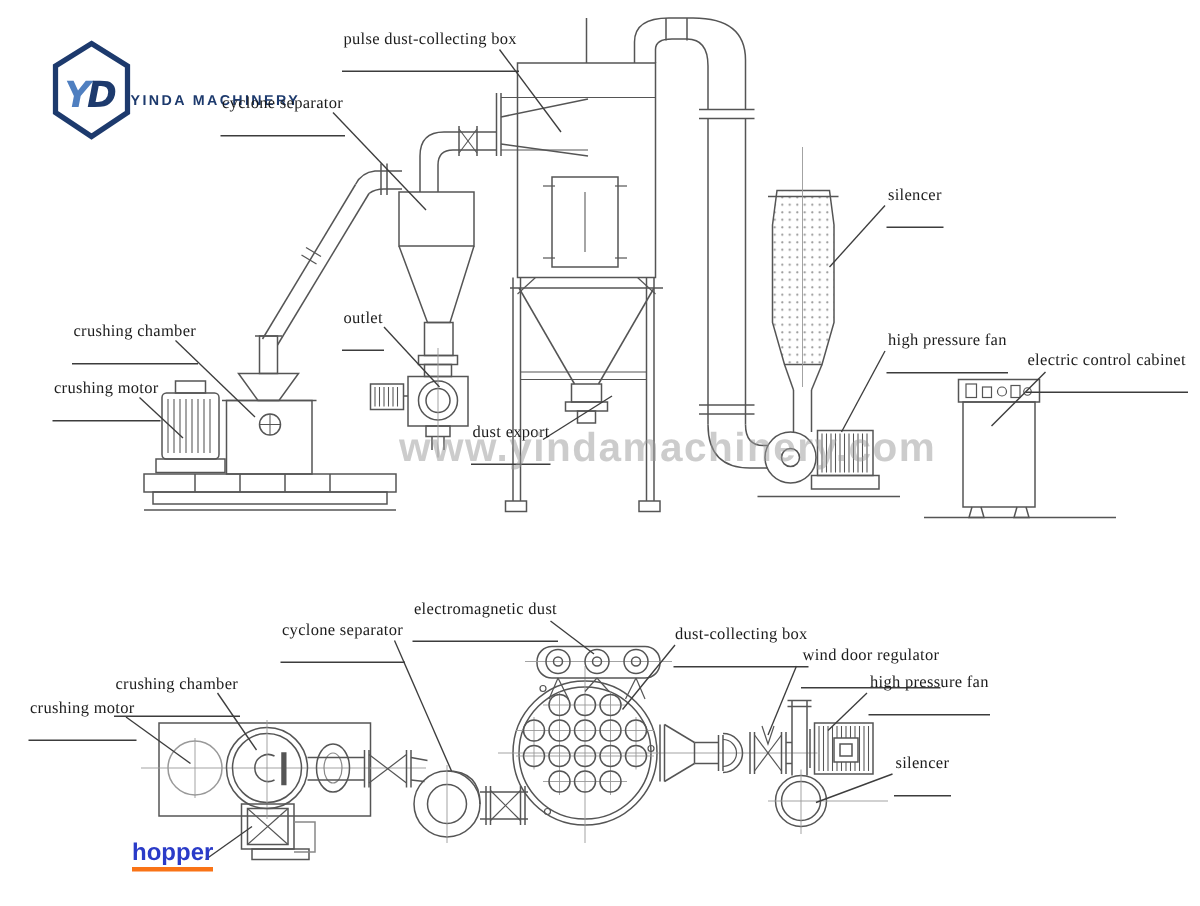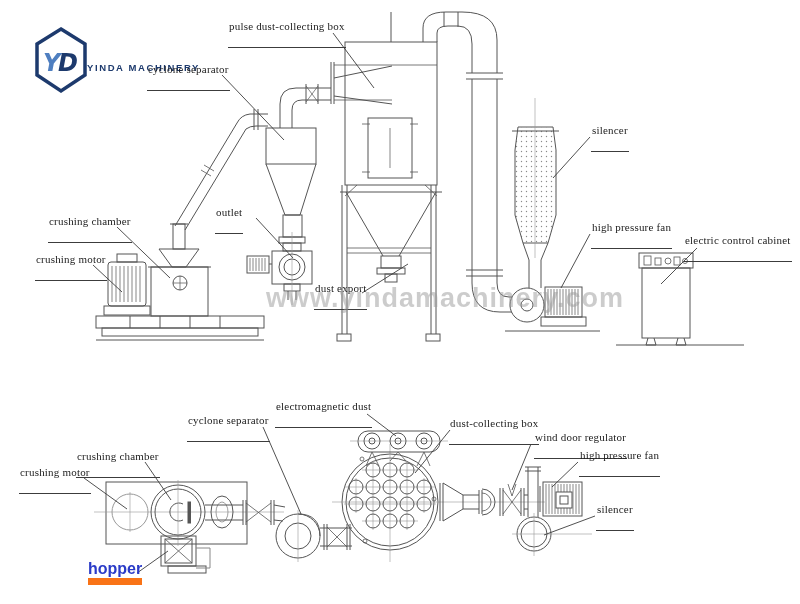--- a/index.html
+++ b/index.html
@@ -3,21 +3,21 @@
 <meta charset="utf-8">
 <style>
   html,body{margin:0;padding:0;background:#fff;}
   .canvas{position:relative;width:800px;height:604px;background:#ffffff;overflow:hidden;
           font-family:"Liberation Serif",serif;}
   .canvas svg.draw{position:absolute;left:0;top:0;}
   .lbl{position:absolute;font-size:11px;line-height:12px;color:#1c1c1c;white-space:nowrap;
        border-bottom:1px solid #3c3c3c;padding:0 1px 15px 1px;letter-spacing:0.2px;}
   .lbl-hopper{position:absolute;font-family:"Liberation Sans",sans-serif;font-weight:bold;
        font-size:16px;line-height:17px;color:#2a3bc8;white-space:nowrap;
-       border-bottom:7px solid #f97316;padding-bottom:1px;}
+       border-bottom:3px solid #f97316;padding-bottom:1px;}
   .watermark{position:absolute;left:266px;top:283px;font-family:"Liberation Sans",sans-serif;
        font-weight:bold;font-size:27px;letter-spacing:1px;color:#9b9b9b;opacity:0.5;
        pointer-events:none;}
   .logo-cn{position:absolute;left:86px;top:34px;font-family:"DejaVu Sans",sans-serif;
        font-weight:bold;font-size:25px;line-height:27px;letter-spacing:2px;color:#1d3a6d;}
   .logo-en{position:absolute;left:87px;top:62px;font-family:"Liberation Sans",sans-serif;
        font-weight:bold;font-size:9.5px;letter-spacing:1.6px;color:#1d3a6d;}
 </style>
 </head>
 <body>
@@ -361,21 +361,21 @@
       <text x="58" y="71" font-family="DejaVu Sans, sans-serif" font-size="24" font-weight="bold" font-style="italic" fill="#1d3a6d">D</text>
     </g>
   </svg>
 
   <div class="logo-en">YINDA MACHINERY</div>
 
   <div class="lbl" style="left:228px;top:20px">pulse dust-collecting box</div>
   <div class="lbl" style="left:147px;top:63px">cyclone separator</div>
   <div class="lbl" style="left:48px;top:215px">crushing chamber</div>
   <div class="lbl" style="left:35px;top:253px">crushing motor</div>
-  <div class="lbl" style="left:215px;top:206px">outlet</div>
+  <div class="lbl" style="left:228px;top:206px">outlet</div>
   <div class="lbl" style="left:314px;top:282px">dust export</div>
   <div class="lbl" style="left:591px;top:124px">silencer</div>
   <div class="lbl" style="left:591px;top:221px">high pressure fan</div>
   <div class="lbl" style="left:684px;top:234px">electric control cabinet</div>
 
   <div class="lbl" style="left:187px;top:414px">cyclone separator</div>
   <div class="lbl" style="left:275px;top:400px">electromagnetic dust</div>
   <div class="lbl" style="left:449px;top:417px">dust-collecting box</div>
   <div class="lbl" style="left:534px;top:431px">wind door regulator</div>
   <div class="lbl" style="left:579px;top:449px">high pressure fan</div>

